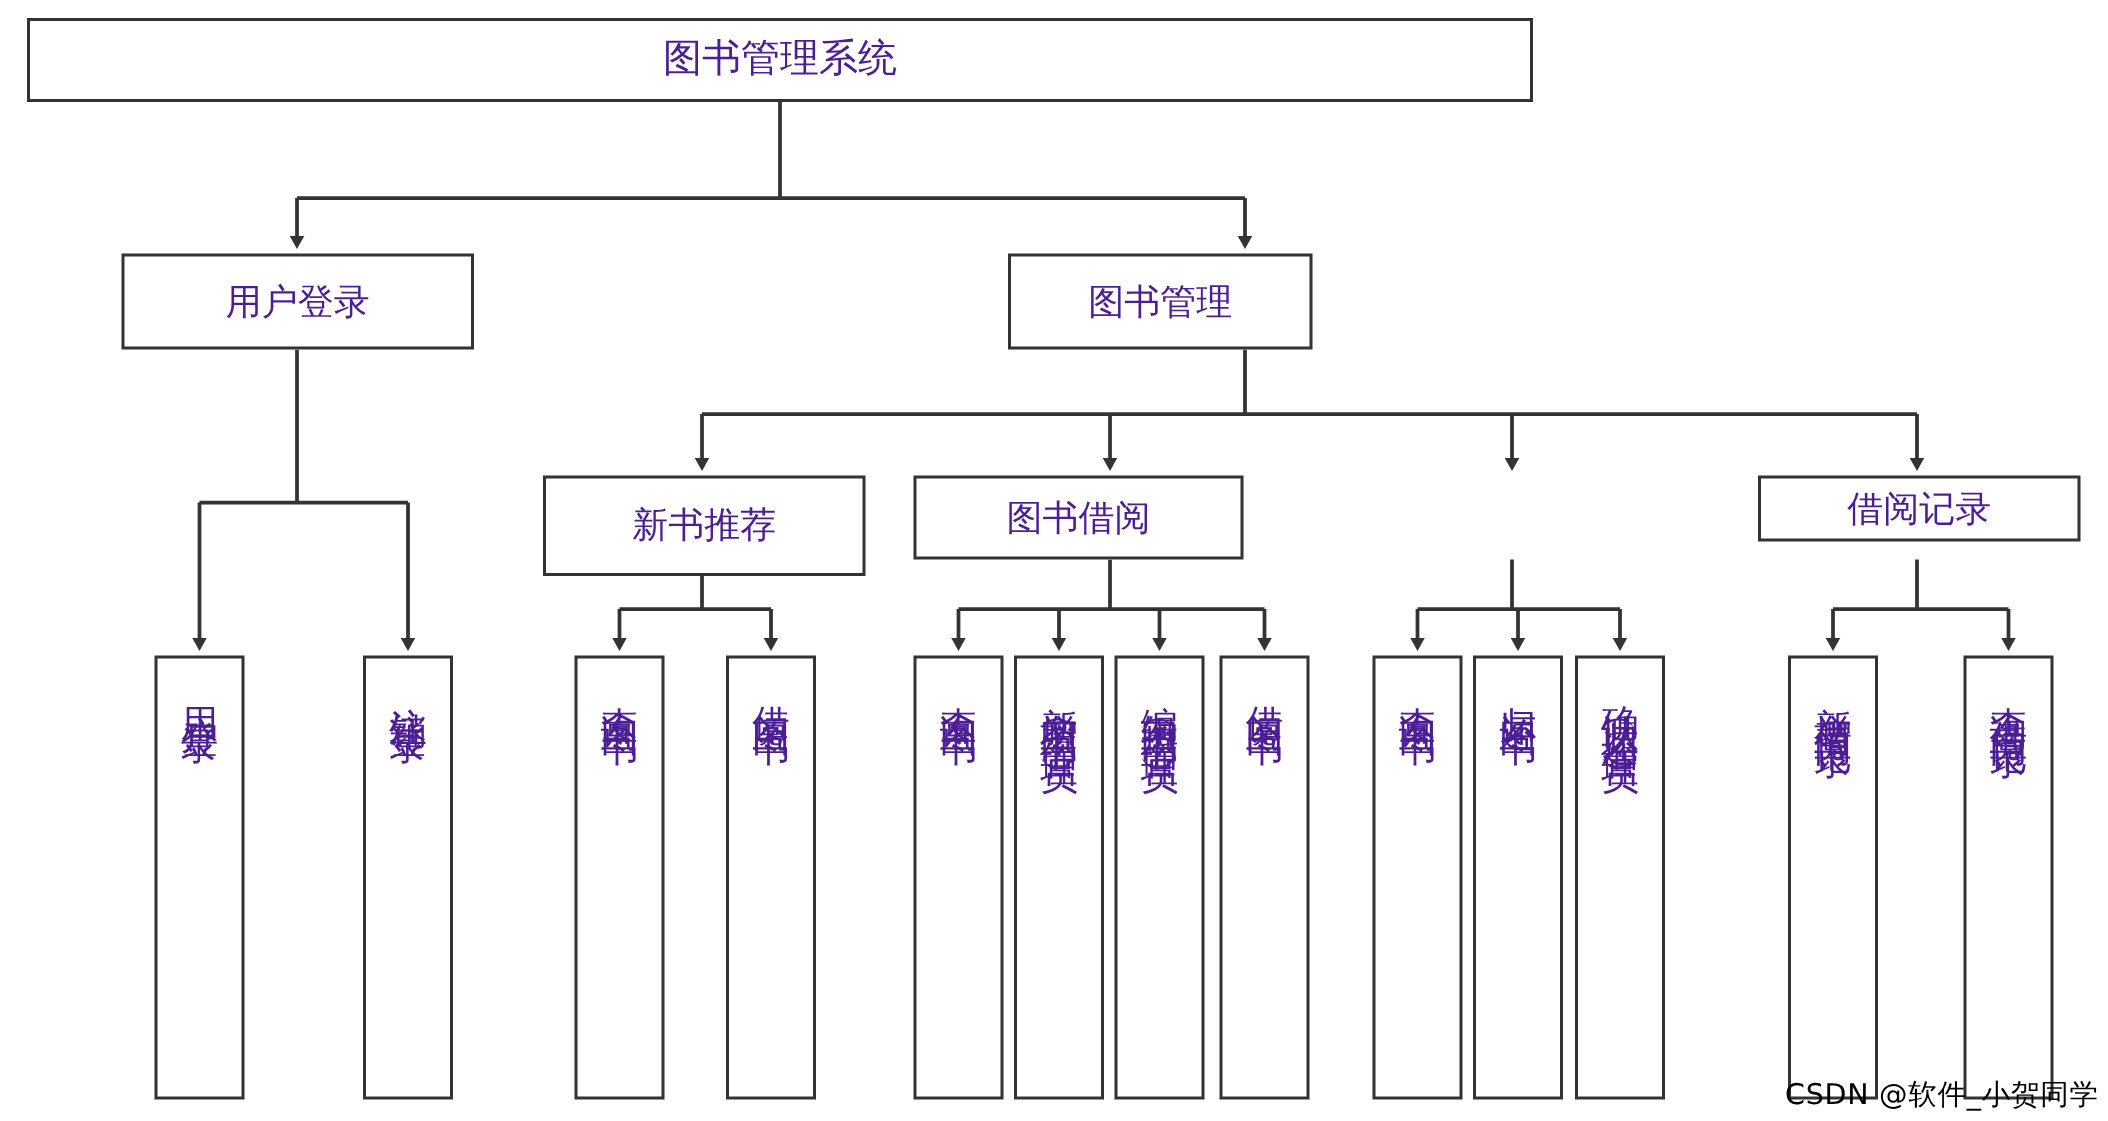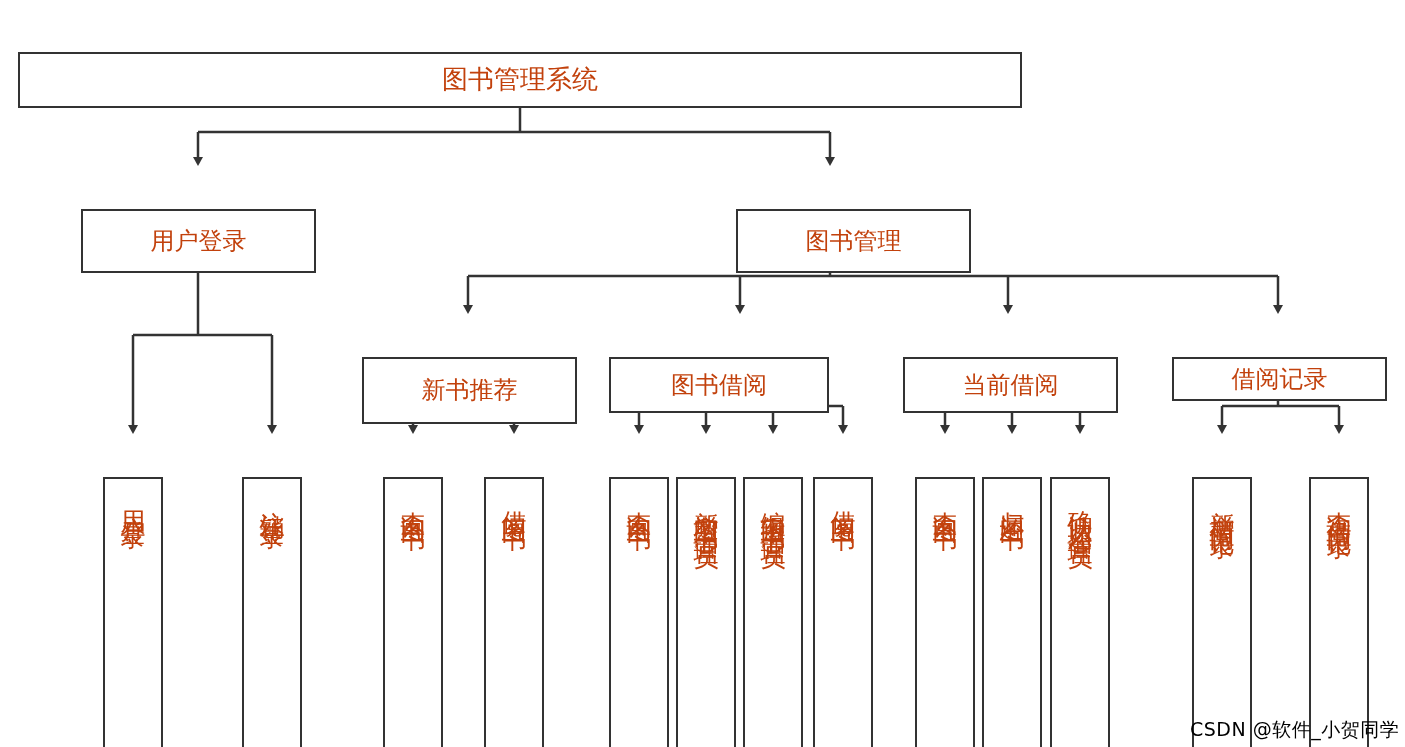--- a/index.html
+++ b/index.html
@@ -26,22 +26,21 @@
     pointer-events: none;
   }
   .node {
     position: absolute;
     box-sizing: border-box;
     background: #ffffff;
     border: 2.5px solid #333333;
     display: flex;
     align-items: center;
     justify-content: center;
-    color: #c2410c;
-    margin-top: 40px;
+    color: #4c1d95;
   }
   .node .label {
     display: block;
     text-align: center;
     line-height: 1.12;
   }
   
   .node.root { }
   .node.root .label { font-size: 26px; }
   
@@ -123,32 +122,29 @@
     </g>
   </svg>
 
   <div class="node root" style="left:18px; top:12px; width:1004px; height:56px;">
     <span class="label">图书管理系统</span>
   </div>
 
   <div class="node hbox" style="left:81px; top:169px; width:235px; height:64px;">
     <span class="label">用户登录</span>
   </div>
-  <div class="node hbox" style="left:736px; top:169px; width:235px; height:64px;">
+  <div class="node hbox" style="left:672px; top:169px; width:203px; height:64px;">
     <span class="label">图书管理</span>
   </div>
 
   <div class="node hbox" style="left:362px; top:317px; width:215px; height:67px;">
     <span class="label">新书推荐</span>
   </div>
   <div class="node hbox" style="left:609px; top:317px; width:220px; height:56px;">
     <span class="label">图书借阅</span>
-  </div>
-  <div class="node hbox" style="left:903px; top:317px; width:215px; height:56px;">
-    <span class="label">当前借阅</span>
   </div>
   <div class="node hbox" style="left:1172px; top:317px; width:215px; height:44px;">
     <span class="label">借阅记录</span>
   </div>
 
   <div class="node leaf" style="left:103px; top:437px; width:60px; height:296px;">
     <span class="label">用户登录</span>
   </div>
   <div class="node leaf" style="left:242px; top:437px; width:60px; height:296px;">
     <span class="label">注销登录</span>

